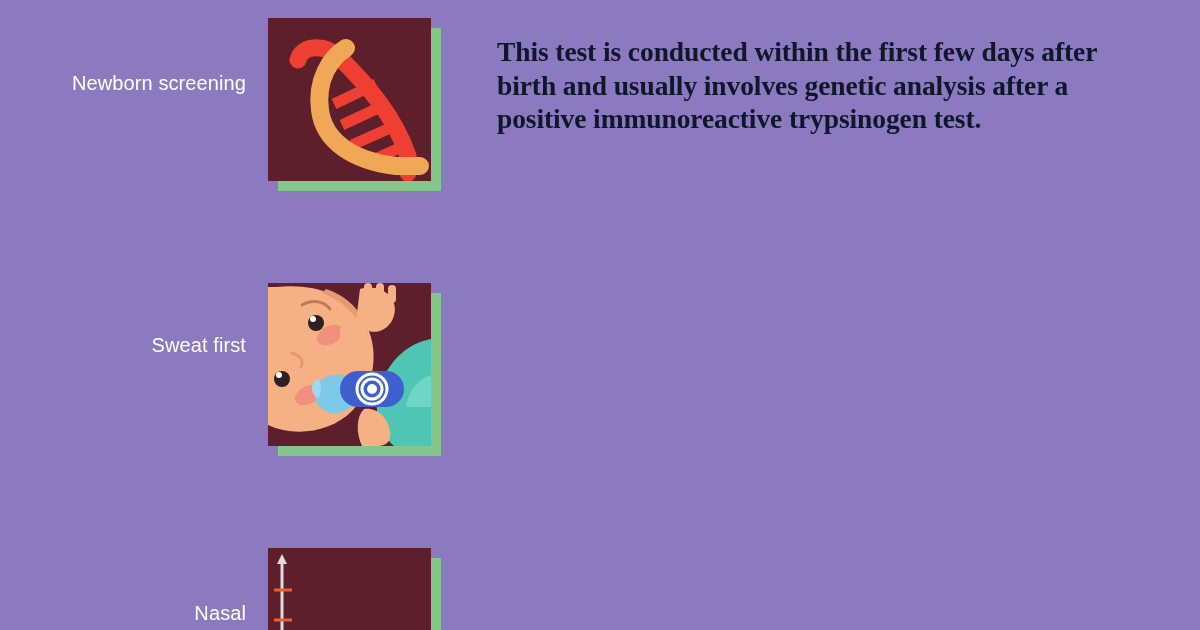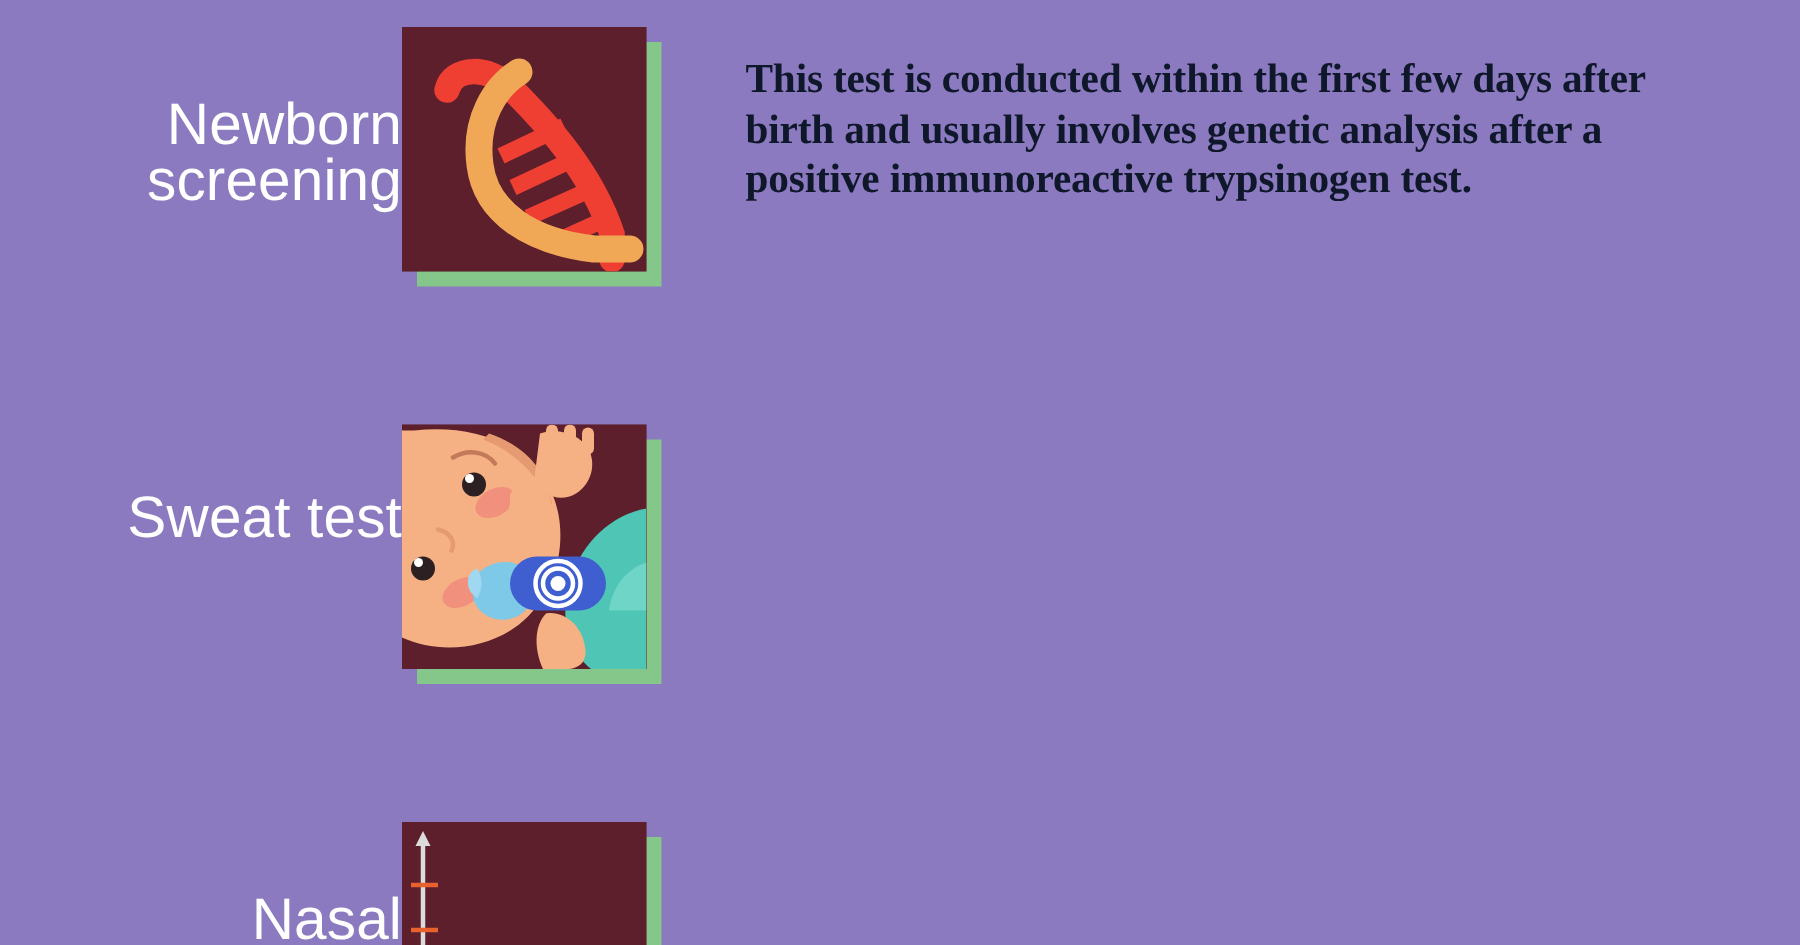--- a/index.html
+++ b/index.html
@@ -33,23 +33,24 @@
   }
   .row-1 { top: 18px; }
   .row-2 { top: 283px; }
   .row-3 { top: 548px; }
 
   
   .label-col {
     width: 268px;
     flex: 0 0 268px;
     text-align: right;
+    padding-right: 22px;
     box-sizing: border-box;
     color: #ffffff;
-    font-size: 39px;
+    font-size: 20px;
     line-height: 37px;
     font-weight: 400;
     letter-spacing: 0.1px;
   }
   .row-1 .label-col { padding-top: 47px; }
   .row-2 .label-col { padding-top: 44px; }
   .row-3 .label-col { padding-top: 47px; }
 
   
   .img-col {
@@ -135,21 +136,21 @@
       </div>
     </div>
 
     <div class="body-col">
       <p>This test is conducted within the first few days after birth and usually involves genetic analysis after a positive immunoreactive trypsinogen test.</p>
     </div>
   </div>
 
   <div class="row row-2">
 
-    <div class="label-col">Sweat test</div>
+    <div class="label-col">Sweat first</div>
 
     <div class="img-col">
       <div class="thumb-wrap">
         <div class="thumb-shadow"></div>
         <div class="thumb">
           <svg viewBox="0 0 163 163" xmlns="http://www.w3.org/2000/svg">
             <rect x="0" y="0" width="163" height="163" fill="#5c1f2b"></rect>
 
             <path d="M163 56 C 140 60, 120 78, 112 104 C 104 130, 112 152, 126 163 L 163 163 Z" fill="#4ec5b5"></path>
             <path d="M163 92 C 150 96, 140 108, 138 124 L 163 124 Z" fill="#6fd6c7"></path>

